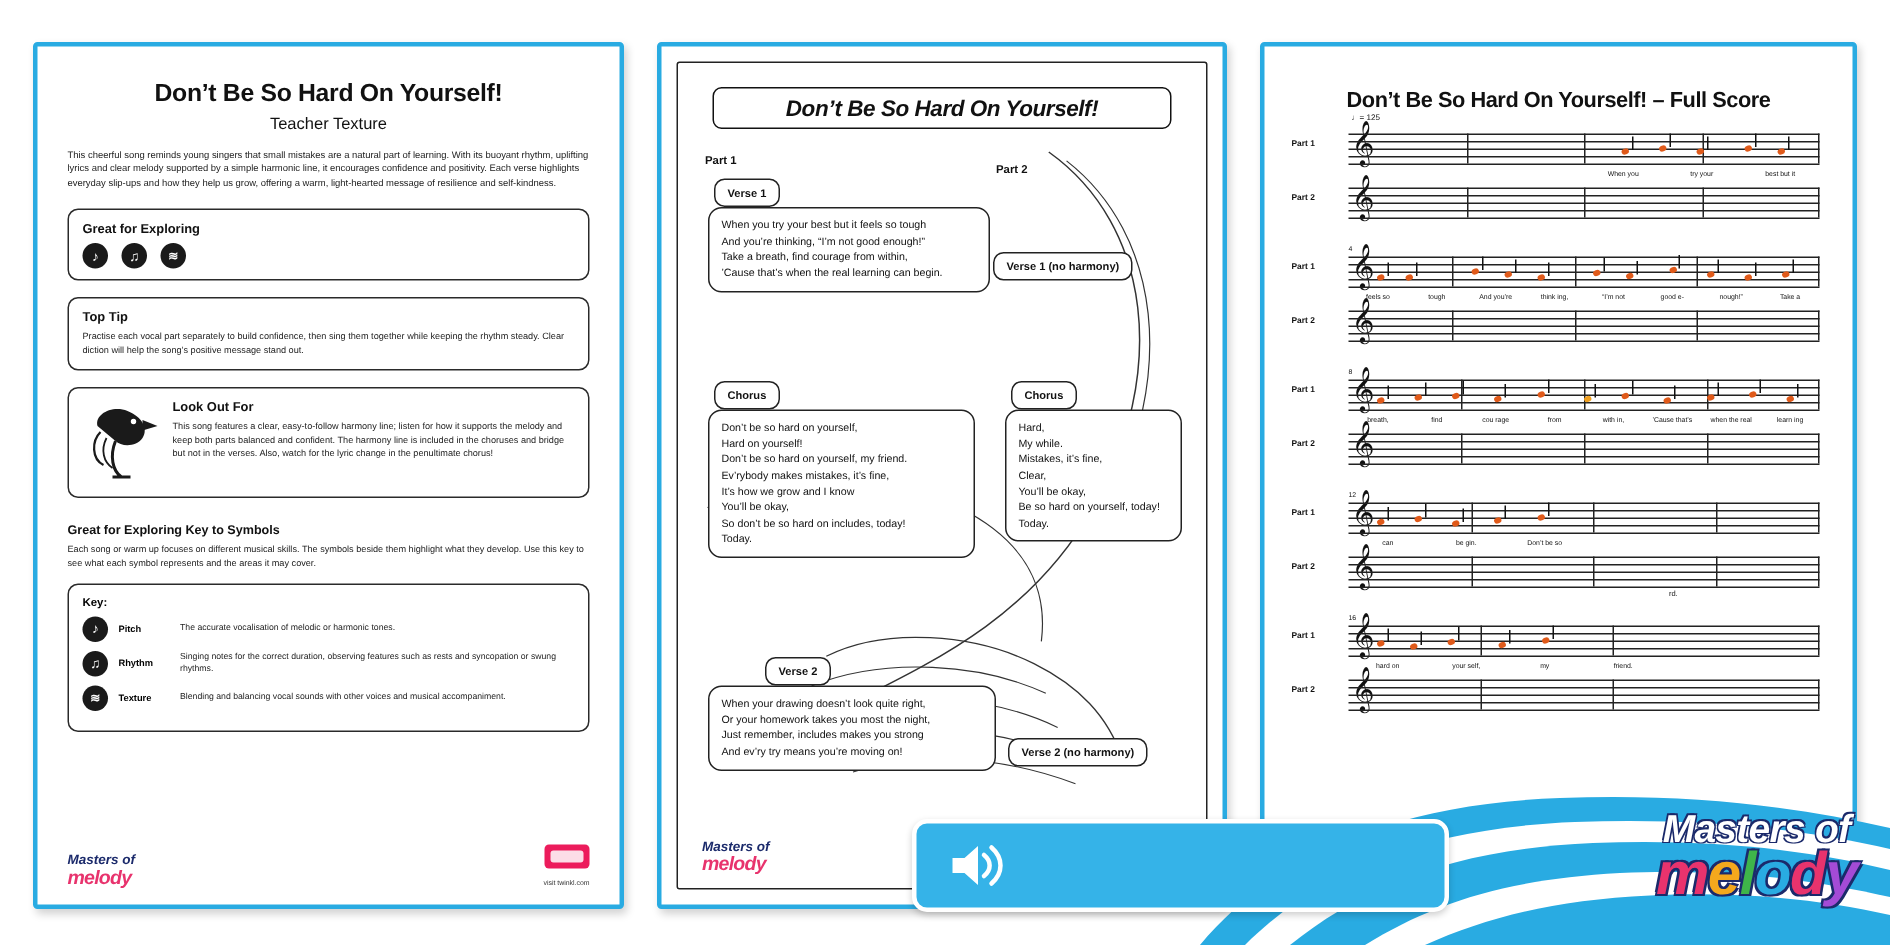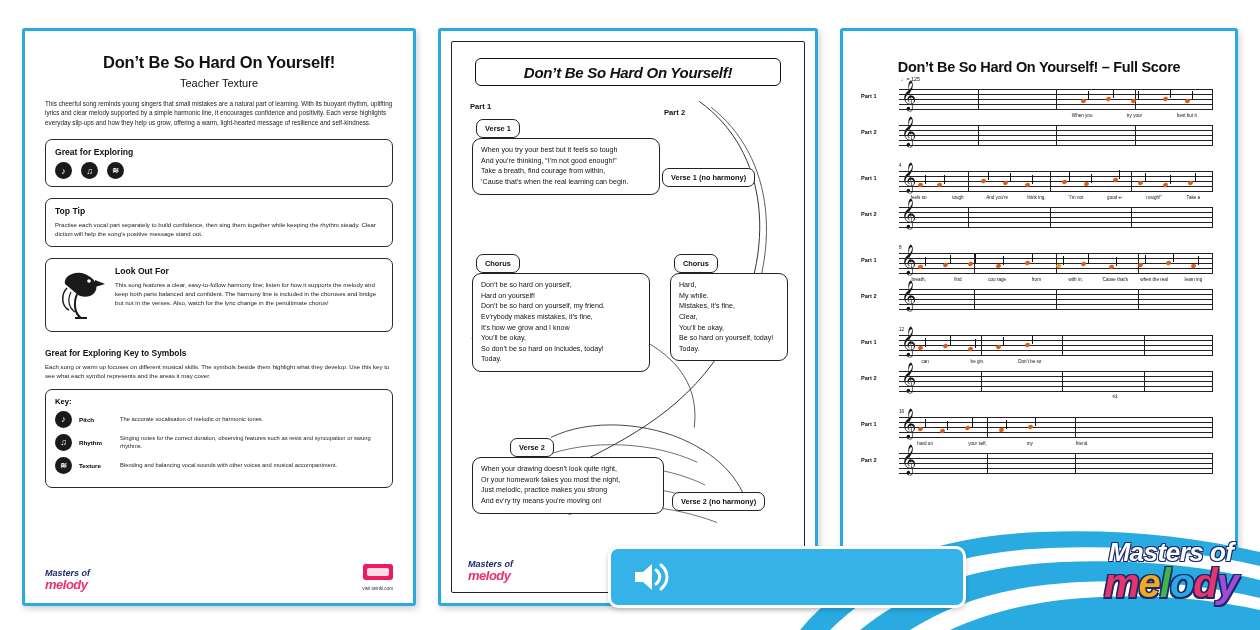--- a/index.html
+++ b/index.html
@@ -313,21 +313,21 @@
         <div class="ln">Clear,</div>
         <div class="ln">You’ll be okay,</div>
         <div class="ln">Be so hard on yourself, today!</div>
         <div class="ln">Today.</div>
       </div>
 
       <div class="pill" style="left:24px; top:396px;margin-left:34px;">Verse 2</div>
       <div class="bubble" style="left:20px; top:415px; width:192px;">
         <div class="ln">When your drawing doesn’t look quite right,</div>
         <div class="ln">Or your homework takes you most the night,</div>
-        <div class="ln">Just melodic, practice makes you strong</div>
+        <div class="ln">Just remember, includes makes you strong</div>
         <div class="ln">And ev’ry try means you’re moving on!</div>
       </div>
 
       <div class="pill" style="left:220px; top:450px;">Verse 2 (no harmony)</div>
 
       <div class="lyr-footer mom-logo-small">
         <div class="l1">Masters of</div>
         <div class="l2">melody</div>
       </div>
     </div>

